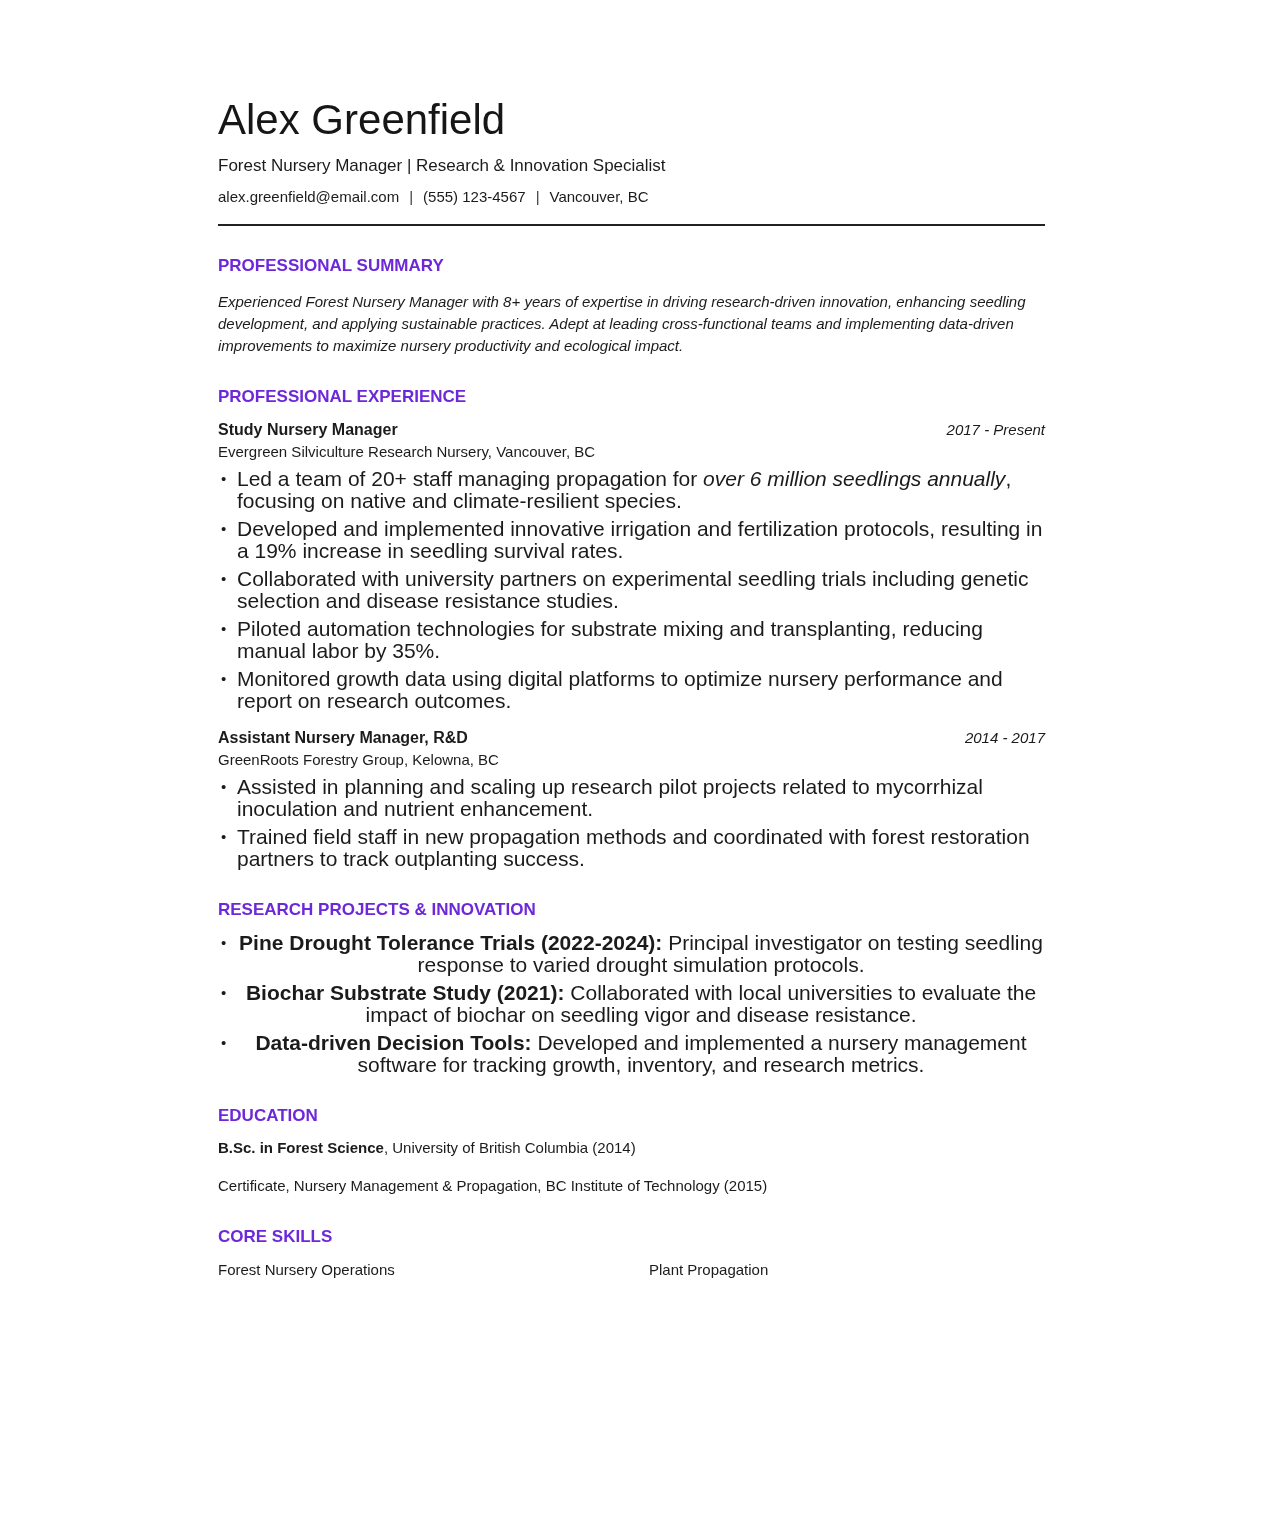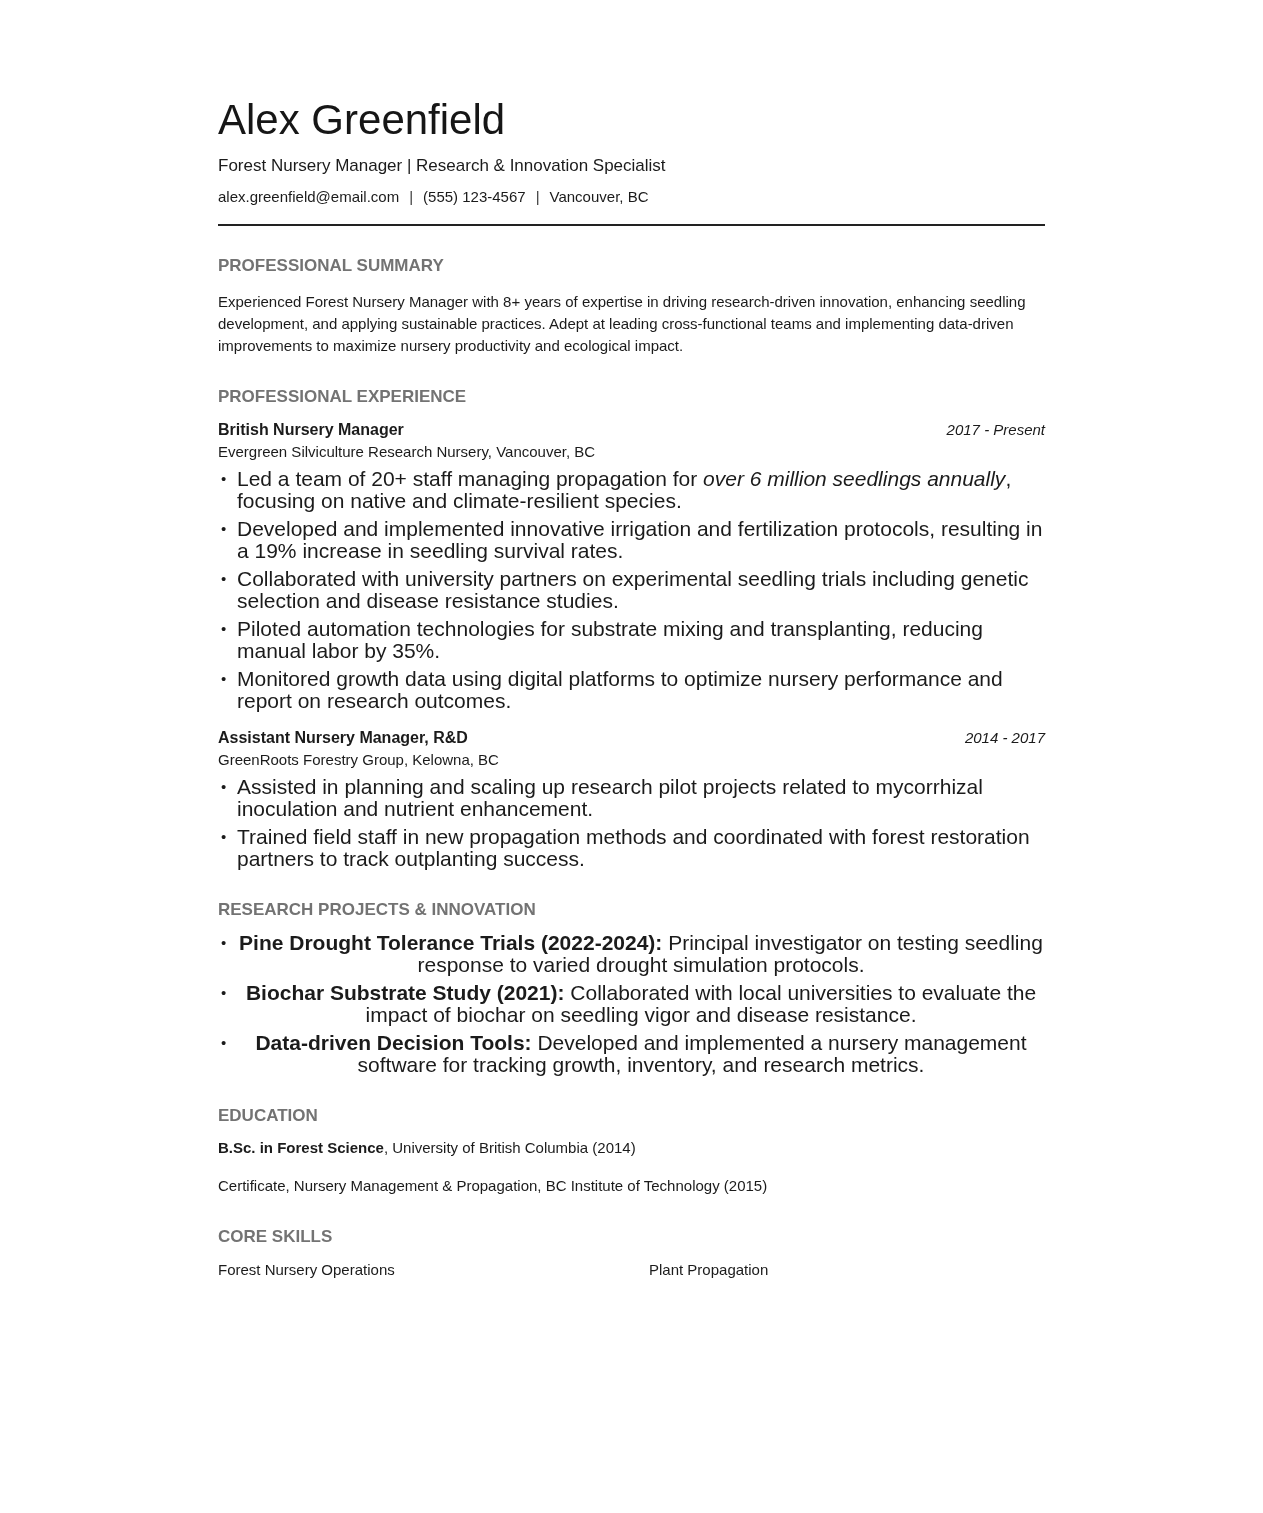--- a/index.html
+++ b/index.html
@@ -48,27 +48,28 @@
     border: none;
     border-top: 2px solid #222222;
     margin-top: 15px;
   }
   
   .section-heading {
     margin-top: 28px;
     font-size: 17px;
     line-height: 24px;
     font-weight: 700;
-    color: #737373;
+    color: #6d28d9;
   }
   
   .summary-text {
     margin-top: 13px;
     font-size: 15px;
     line-height: 22px;
+    font-style: italic;
   }
   .job { margin-top: 0; }
   .job + .job { margin-top: 15px; }
   .job-header {
     margin-top: 10px;
     display: flex;
     justify-content: space-between;
     align-items: baseline;
   }
   .job-title {
@@ -146,21 +147,21 @@
     <section>
       <h2 class="section-heading">PROFESSIONAL SUMMARY</h2>
       <p class="summary-text">Experienced Forest Nursery Manager with 8+ years of expertise in driving research-driven innovation, enhancing seedling development, and applying sustainable practices. Adept at leading cross-functional teams and implementing data-driven improvements to maximize nursery productivity and ecological impact.</p>
     </section>
 
     <section>
       <h2 class="section-heading">PROFESSIONAL EXPERIENCE</h2>
 
       <div class="job">
         <div class="job-header">
-          <span class="job-title">British Nursery Manager</span>
+          <span class="job-title">Study Nursery Manager</span>
           <span class="job-dates">2017 - Present</span>
         </div>
         <div class="job-company">Evergreen Silviculture Research Nursery, Vancouver, BC</div>
         <ul class="bullets">
           <li><span>Led a team of 20+ staff managing propagation for </span><span class="i">over 6 million seedlings annually</span><span>, focusing on native and climate-resilient species.</span></li>
           <li>Developed and implemented innovative irrigation and fertilization protocols, resulting in a 19% increase in seedling survival rates.</li>
           <li>Collaborated with university partners on experimental seedling trials including genetic selection and disease resistance studies.</li>
           <li>Piloted automation technologies for substrate mixing and transplanting, reducing manual labor by 35%.</li>
           <li>Monitored growth data using digital platforms to optimize nursery performance and report on research outcomes.</li>
         </ul>

